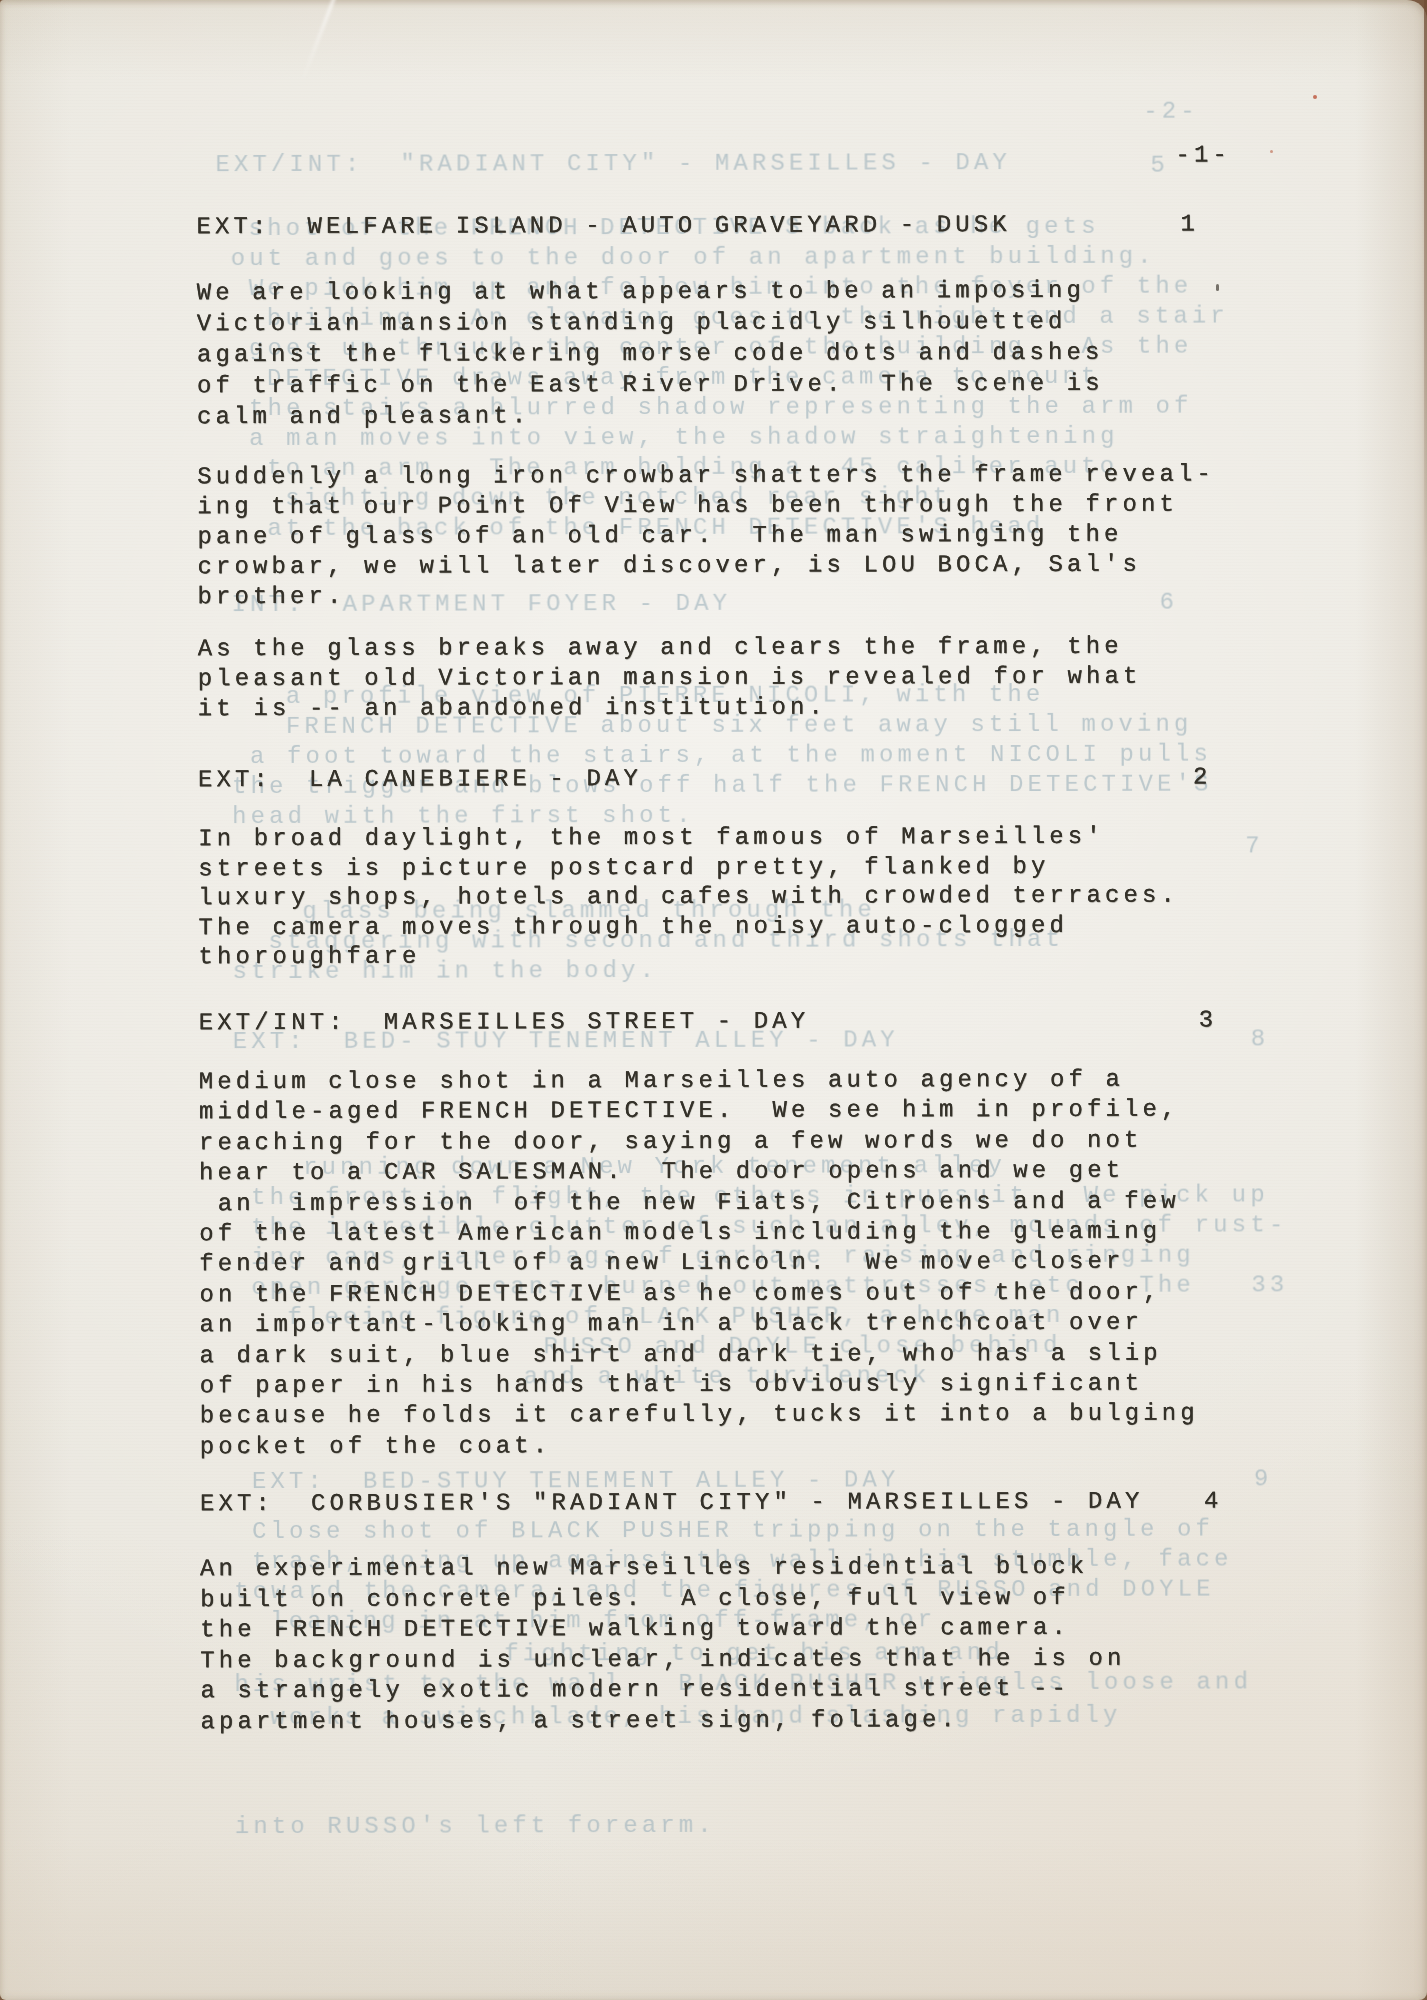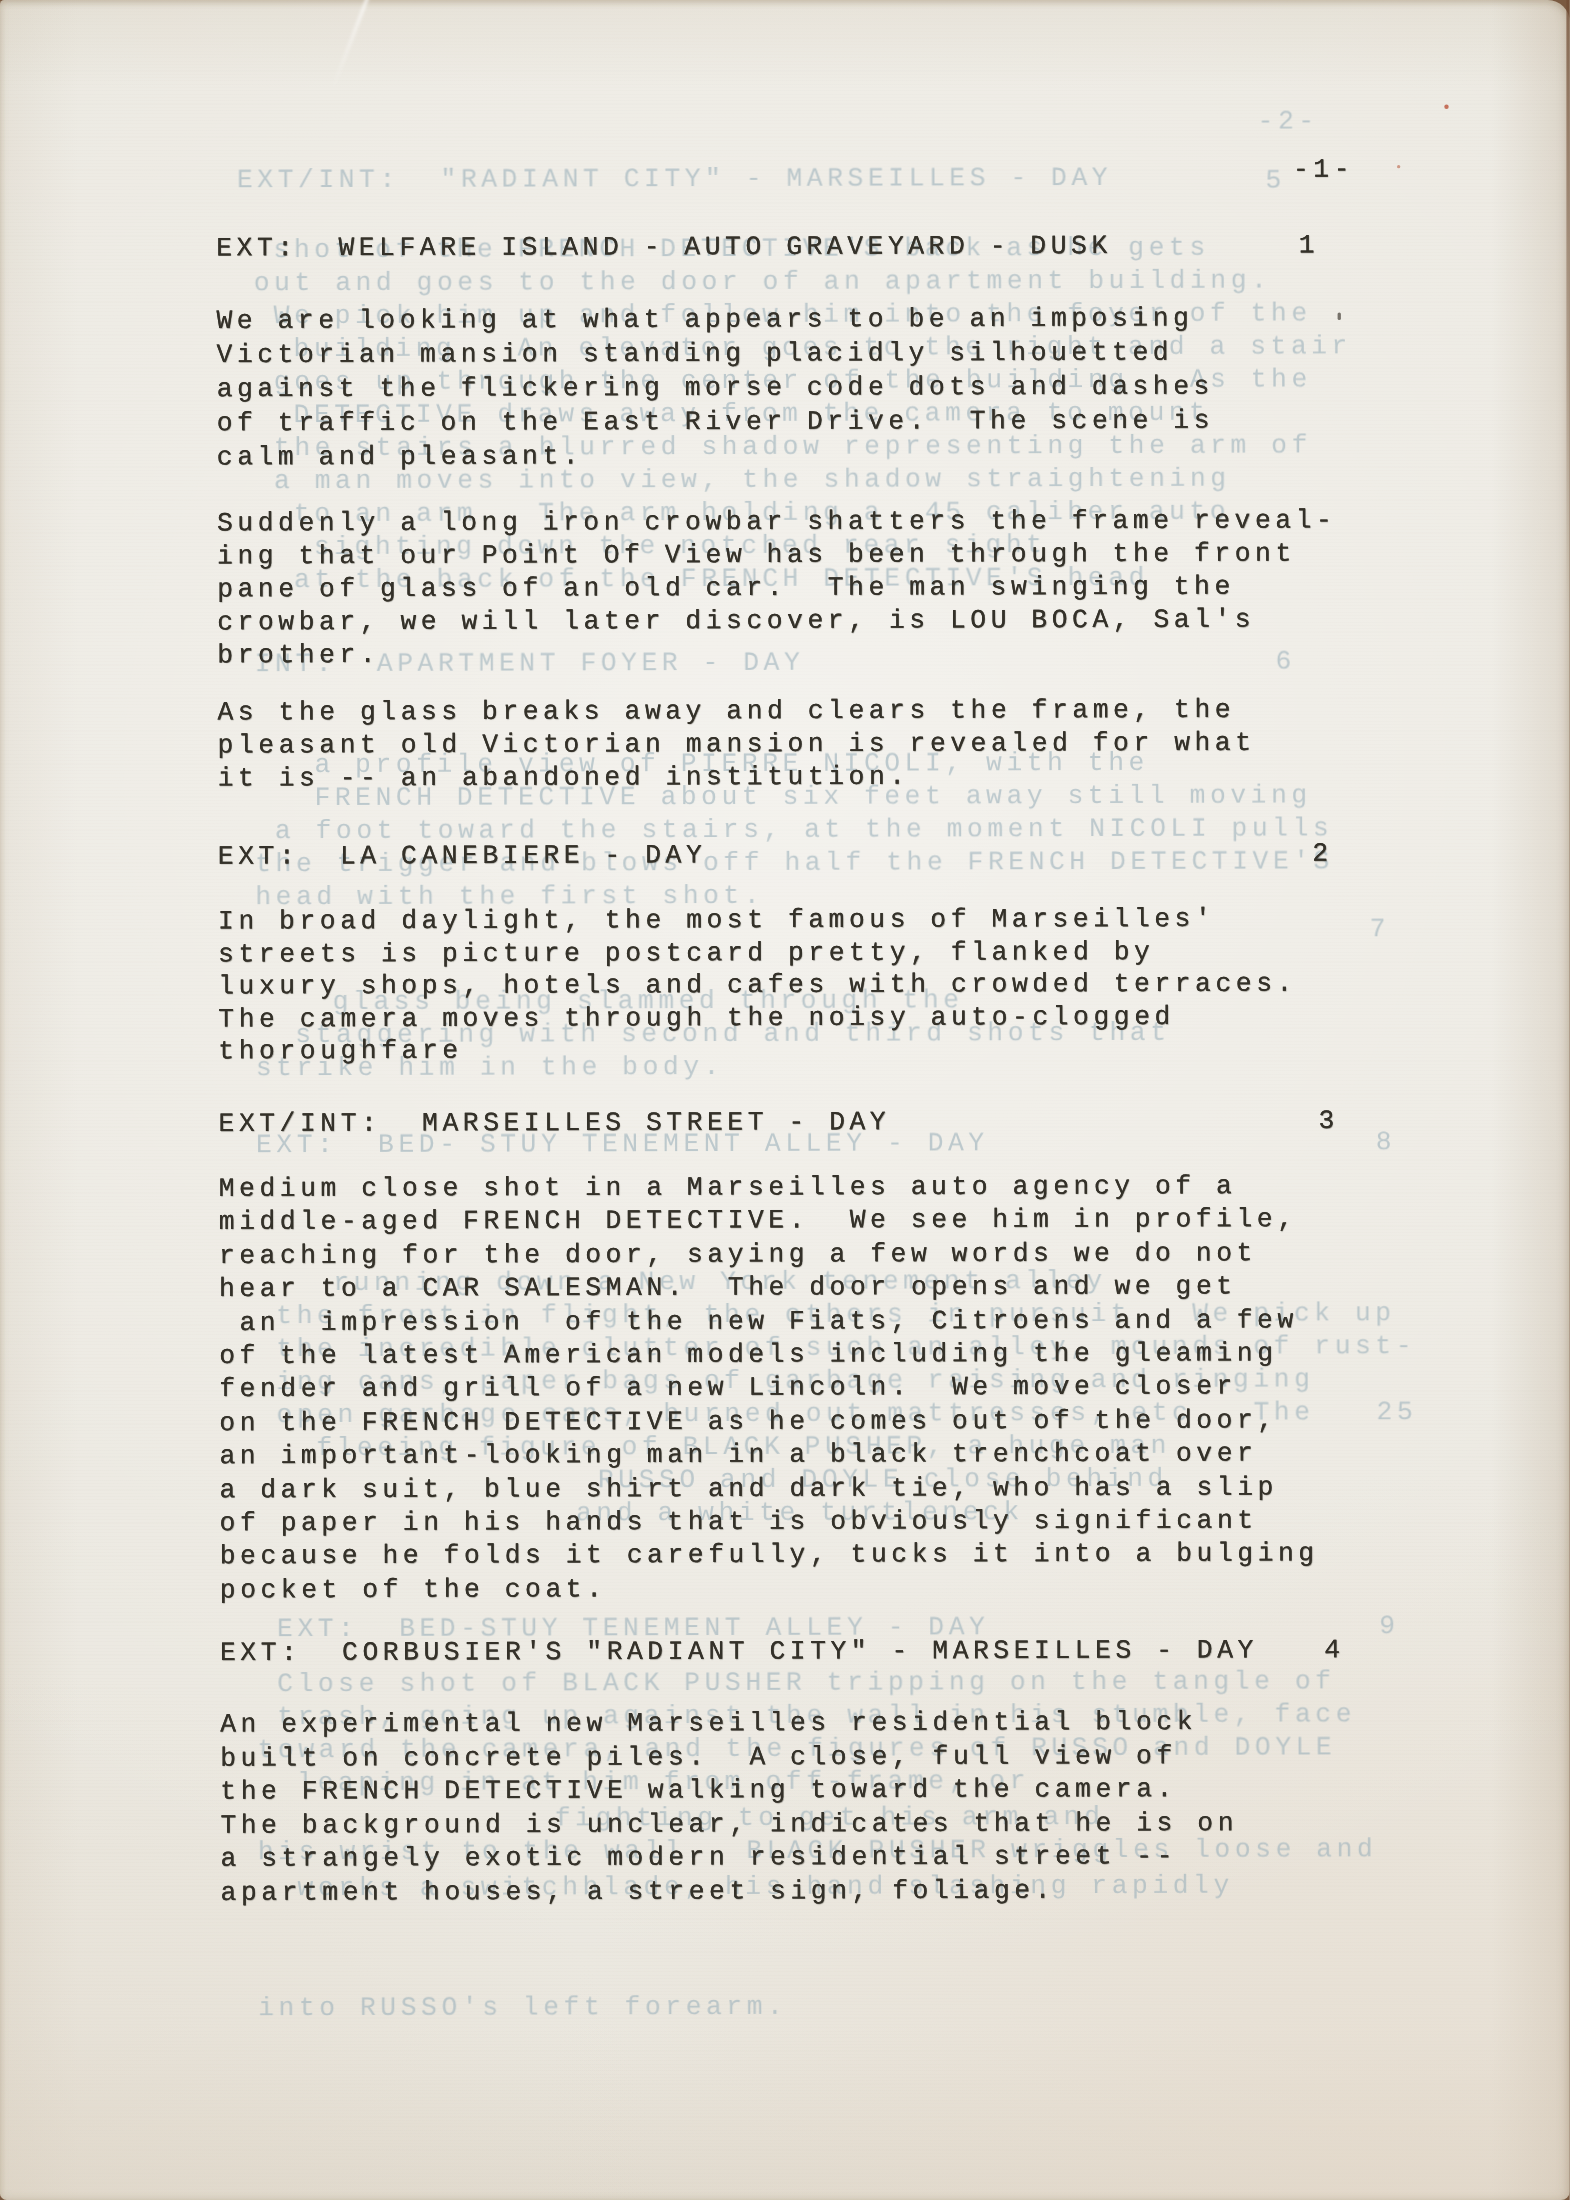--- a/index.html
+++ b/index.html
@@ -85,21 +85,21 @@
   <div class="ghost" style="left:300px;top:896px">glass being slammed through the</div>
   <div class="ghost" style="left:266px;top:926px">staggering with second and third shots that</div>
   <div class="ghost" style="left:230px;top:956px">strike him in the body.</div>
   <div class="ghost" style="left:230px;top:1026px">EXT:  BED- STUY TENEMENT ALLEY - DAY</div>
   <div class="ghost" style="left:1248px;top:1026px">8</div>
   <div class="ghost" style="left:300px;top:1152px">running down a New York tenement alley</div>
   <div class="ghost" style="left:248px;top:1182px">the front in flight, the others in pursuit.  We pick up</div>
   <div class="ghost" style="left:248px;top:1212px">the incredible clutter of such an alley, mounds of rust-</div>
   <div class="ghost" style="left:248px;top:1242px">ing cans, paper bags of garbage raising and ringing</div>
   <div class="ghost" style="left:248px;top:1272px">open garbage cans, burned out mattresses, etc.  The</div>
-  <div class="ghost" style="left:1248px;top:1272px">25</div>
+  <div class="ghost" style="left:1248px;top:1272px">33</div>
   <div class="ghost" style="left:284px;top:1302px">fleeing figure of BLACK PUSHER, a huge man</div>
   <div class="ghost" style="left:540px;top:1332px">RUSSO and DOYLE close behind</div>
   <div class="ghost" style="left:520px;top:1362px">and a white turtleneck</div>
   <div class="ghost" style="left:248px;top:1466px">EXT:  BED-STUY TENEMENT ALLEY - DAY</div>
   <div class="ghost" style="left:1250px;top:1466px">9</div>
   <div class="ghost" style="left:248px;top:1516px">Close shot of BLACK PUSHER tripping on the tangle of</div>
   <div class="ghost" style="left:248px;top:1546px">trash, going up against the wall in his stumble, face</div>
   <div class="ghost" style="left:230px;top:1576px">toward the camera, and the figures of RUSSO and DOYLE</div>
   <div class="ghost" style="left:266px;top:1606px">leaping in at him from off-frame, or</div>
   <div class="ghost" style="left:500px;top:1639px">fighting to get his arm and</div>

